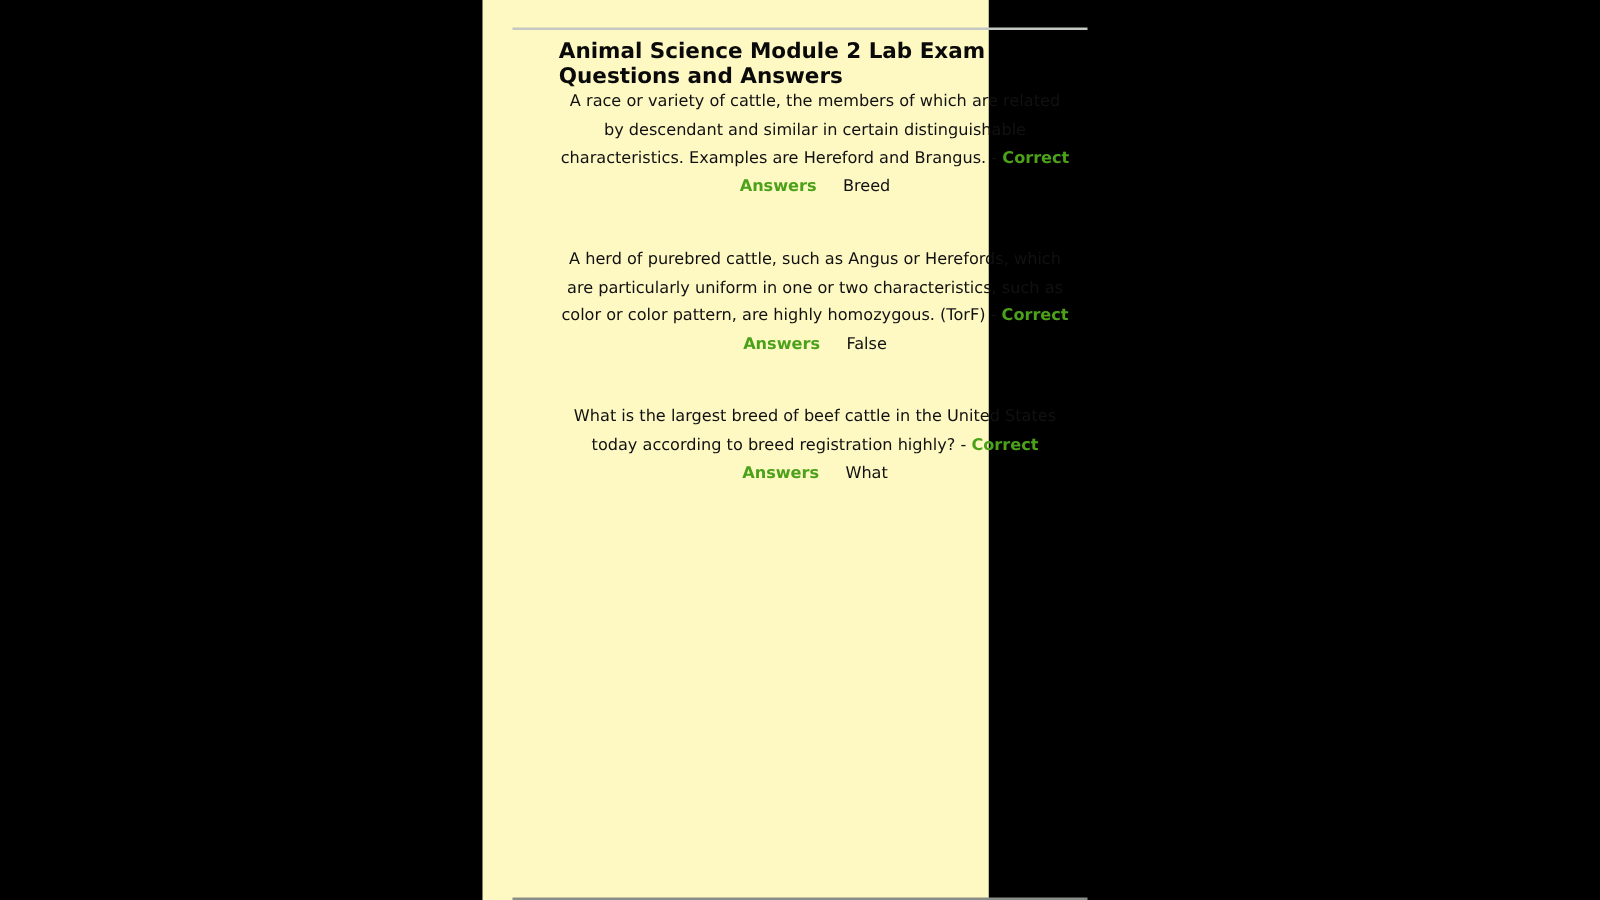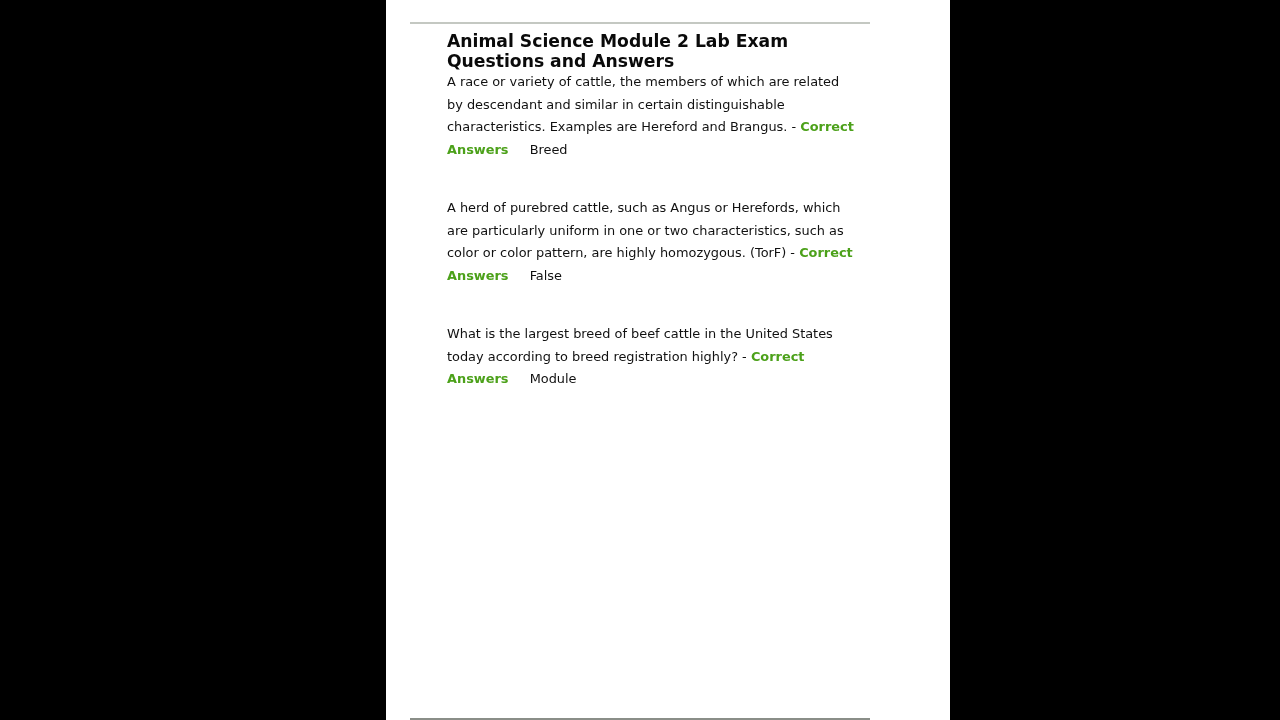--- a/index.html
+++ b/index.html
@@ -1,38 +1,38 @@
 <!DOCTYPE html>
 <html><head>
 <meta charset="utf-8">
 <style>
   html, body { margin:0; padding:0; }
   body {
     width:1280px; height:720px; background:#000; position:relative; overflow:hidden;
     font-family:"DejaVu Sans", sans-serif;
   }
   .page {
-    position:absolute; left:386px; top:0; width:564px; height:720px;
-    background:#ffffff;
+    position:absolute; left:386px; top:0; width:405px; height:720px;
+    background:#fef9c3;
   }
   .rule-top {
     position:absolute; left:24px; top:22px; width:460px; height:2px; background:#c4c8c2;
   }
   .rule-bottom {
     position:absolute; left:24px; top:718px; width:460px; height:2px; background:#8a8e88;
   }
   .content {
     position:absolute; left:61px; top:31px; width:410px;
     color:#111;
   }
   .title {
     font-weight:bold; font-size:17.2px; line-height:20px; margin:0; color:#0a0a0a;
   }
   .qa {
-    font-size:12.9px; line-height:22.5px; margin:0;
+    font-size:12.9px; line-height:22.5px; margin:0;text-align:center;
   }
   .qa + .qa { margin-top:36px; }
   .label { color:#4ca11a; font-weight:bold; }
   .answer { padding-left:17px; }
 </style>
 </head>
 <body>
 
 <div class="page">
   <div class="rule-top"></div>
@@ -50,18 +50,18 @@
     <p class="qa">
       <span>A herd of purebred cattle, such as Angus or Herefords, which are particularly uniform in one or two characteristics, such as color or color pattern, are highly homozygous. (TorF) -</span>
       <span class="label">Correct Answers</span>
       <span class="answer">False</span>
     </p>
 
 
     <p class="qa">
       <span>What is the largest breed of beef cattle in the United States today according to breed registration highly? -</span>
       <span class="label">Correct Answers</span>
-      <span class="answer">Module</span>
+      <span class="answer">What</span>
     </p>
   </div>
 
   <div class="rule-bottom"></div>
 </div>
 
 </body></html>

